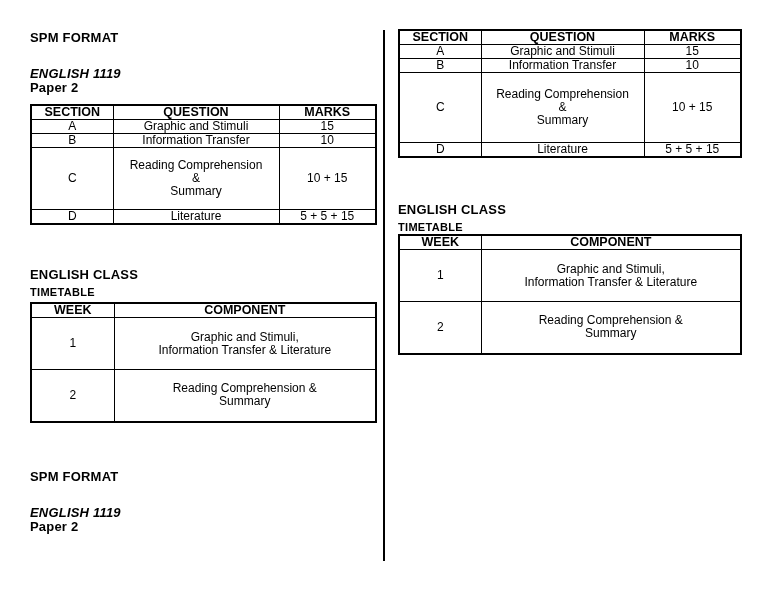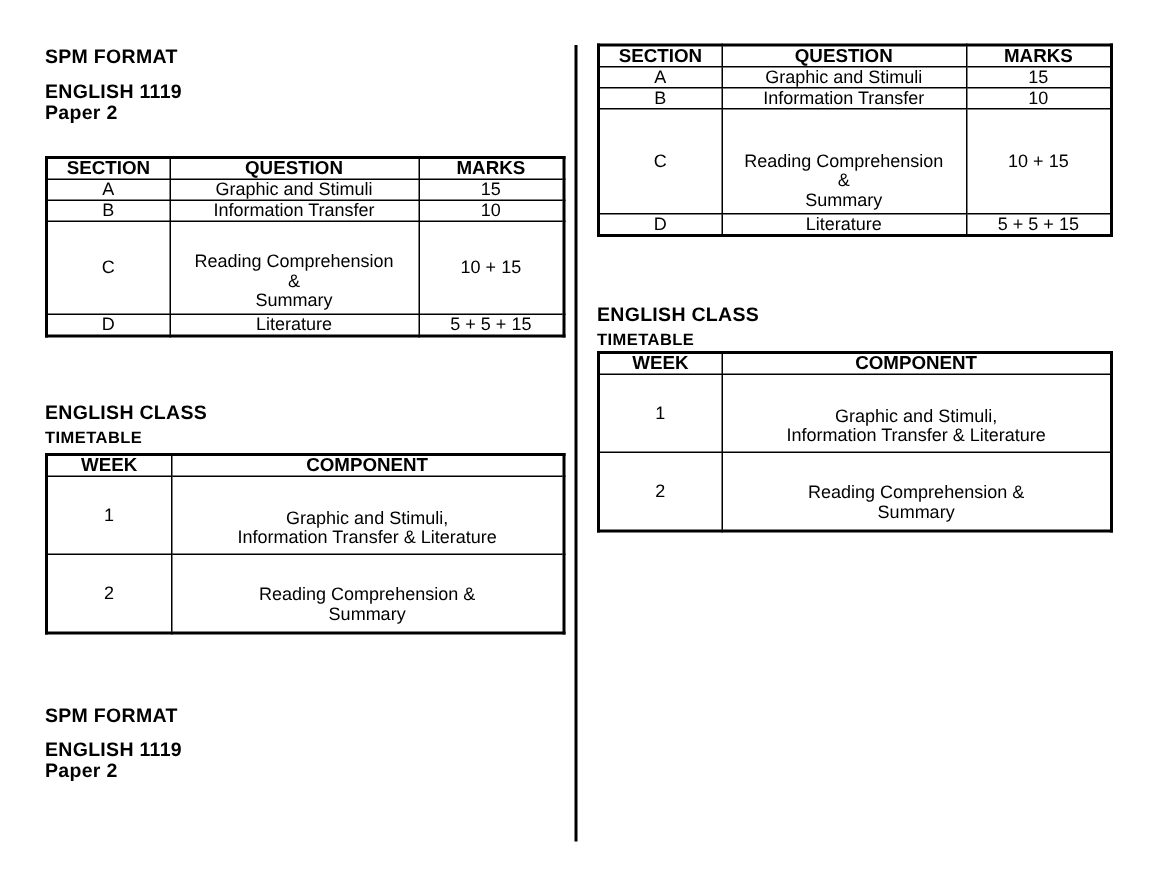--- a/index.html
+++ b/index.html
@@ -9,21 +9,21 @@
     position: relative;
     background: #ffffff;
     color: #000000;
     font-family: "Liberation Sans", "DejaVu Sans", sans-serif;
     overflow: hidden;
   }
   .abs { position: absolute; }
   .center { text-align: left; }
 
   .title-lg { font-size: 13px; font-weight: bold; line-height: 14px; letter-spacing: 0.2px; }
-  .gap-top { margin-top: 9px; }
+  .gap-top { margin-top: 22px; font-style: italic; }
   .subtitle-sm { font-size: 11px; font-weight: bold; margin-top: 4px; letter-spacing: 0.3px; }
 
   .doc-table {
     border-collapse: collapse;
     table-layout: fixed;
     font-size: 12px;
   }
   .doc-table th, .doc-table td {
     border: 1px solid #000;
     text-align: center;
@@ -40,21 +40,21 @@
 
   .r-hdr { height: 14px; }
   .r-a, .r-b, .r-d { height: 13px; }
   .spm-left .r-c { height: 62px; }
   .spm-right .r-c { height: 70px; }
   .week-table .r-w { height: 52px; }
 
   .stack {
     display: flex;
     flex-direction: column;
-    justify-content: flex-end;
+    justify-content: center;
     align-items: center;
     width: 100%;
     margin: 0 auto;
   }
   .stack-c-left { height: 56px; }
   .stack-c-right { height: 64px; }
   .stack-w { height: 42px; }
 
   .divider { background: #000; }
 </style>

